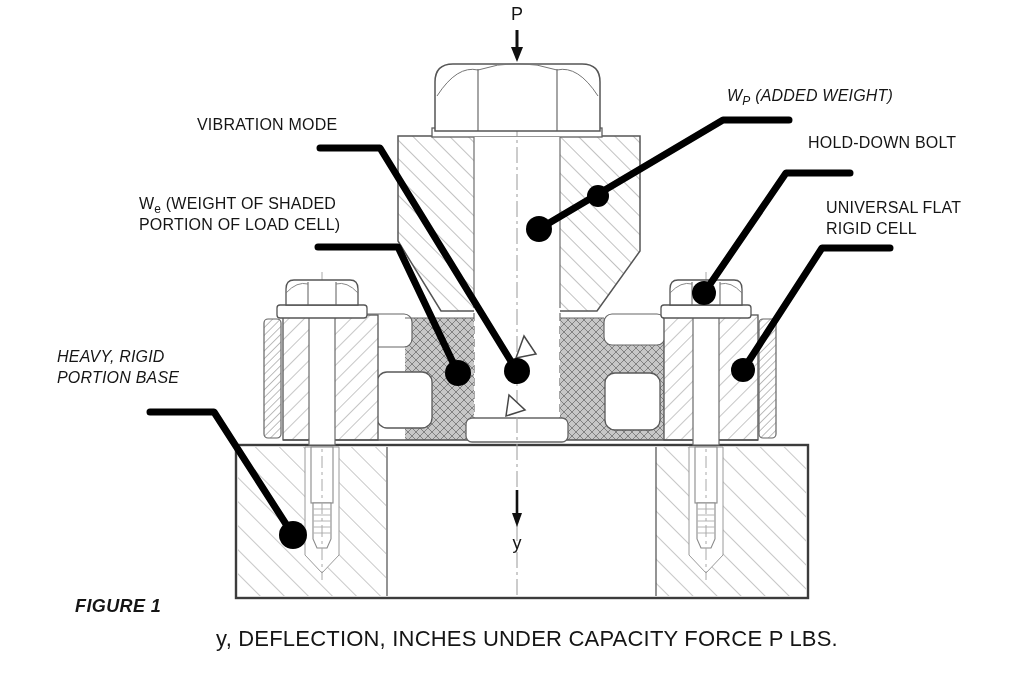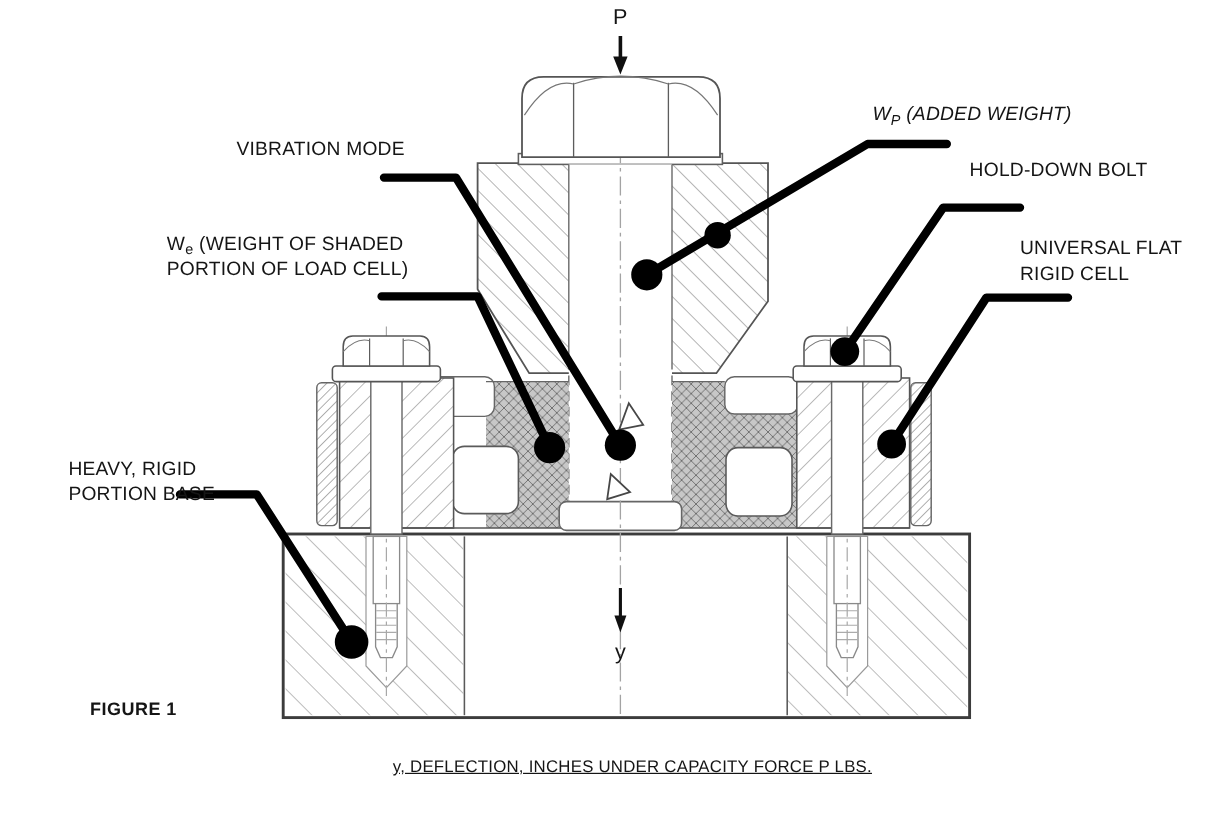--- a/index.html
+++ b/index.html
@@ -7,22 +7,22 @@
     position:relative;width:1024px;height:680px;background:#ffffff;overflow:hidden;
     font-family:"Liberation Sans", sans-serif;color:#151515;
   }
   .stage svg{position:absolute;left:0;top:0;}
   .lbl{
     position:absolute;font-size:16px;line-height:21px;letter-spacing:.2px;
     color:#151515;white-space:nowrap;
   }
   .lbl sub{font-size:12px;line-height:0;vertical-align:-4px;}
   #lbl-P,#lbl-y{font-size:18px;transform:translateX(-50%);}
-  #lbl-figure{font-size:15px;font-weight:bold;letter-spacing:.4px;}
-  #lbl-caption{font-size:14px;transform:translateX(-50%);letter-spacing:.2px;text-decoration:underline;}
+  #lbl-figure{font-size:18px;font-weight:bold;font-style:italic;letter-spacing:.4px;margin-top:15px;}
+  #lbl-caption{font-size:22px;transform:translateX(-50%);letter-spacing:.2px;}
 </style>
 </head>
 <body>
 
 <div class="stage">
 
   <svg width="1024" height="680" viewBox="0 0 1024 680">
     <defs>
       <pattern id="pBase" patternUnits="userSpaceOnUse" width="17" height="17" patternTransform="rotate(-45)">
         <rect width="17" height="17" fill="#ffffff"></rect>
@@ -177,32 +177,32 @@
 
   <div class="lbl" id="lbl-P" style="left:517px;top:4px;">P</div>
 
   <div class="lbl" id="lbl-vibration" style="left:197px;top:114px;">VIBRATION MODE</div>
 
   <div class="lbl" id="lbl-we" style="left:139px;top:193px;">
     <div><span>W</span><sub>e</sub><span> (WEIGHT OF SHADED</span></div>
     <div>PORTION OF LOAD CELL)</div>
   </div>
 
-  <div class="lbl" id="lbl-heavy" style="left:57px;top:381px;">
+  <div class="lbl" id="lbl-heavy" style="left:57px;top:346px;font-style:italic;">
     <div>HEAVY, RIGID</div>
     <div>PORTION BASE</div>
   </div>
 
   <div class="lbl" id="lbl-wp" style="left:727px;top:85px;font-style:italic;">
     <span>W</span><sub>P</sub><span> (ADDED WEIGHT)</span>
   </div>
 
   <div class="lbl" id="lbl-holddown" style="left:784px;top:132px;margin-left:24px;">HOLD-DOWN BOLT</div>
 
-  <div class="lbl" id="lbl-universal" style="left:826px;top:197px;margin-left:24px;">
+  <div class="lbl" id="lbl-universal" style="left:826px;top:197px;">
     <div>UNIVERSAL FLAT</div>
     <div>RIGID CELL</div>
   </div>
 
   <div class="lbl" id="lbl-y" style="left:517px;top:533px;">y</div>
 
   <div class="lbl" id="lbl-figure" style="left:75px;top:581px;">FIGURE 1</div>
 
   <div class="lbl" id="lbl-caption" style="left:527px;top:628px;">y, DEFLECTION, INCHES UNDER CAPACITY FORCE P LBS.</div>
 

